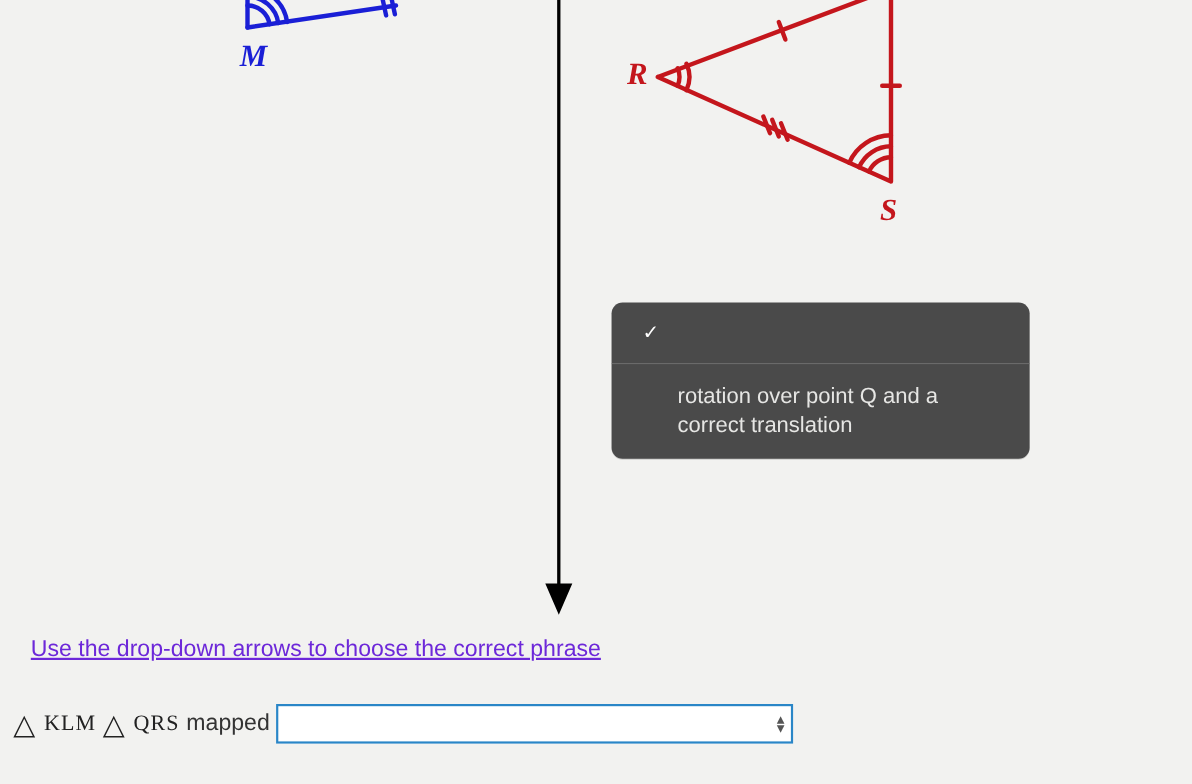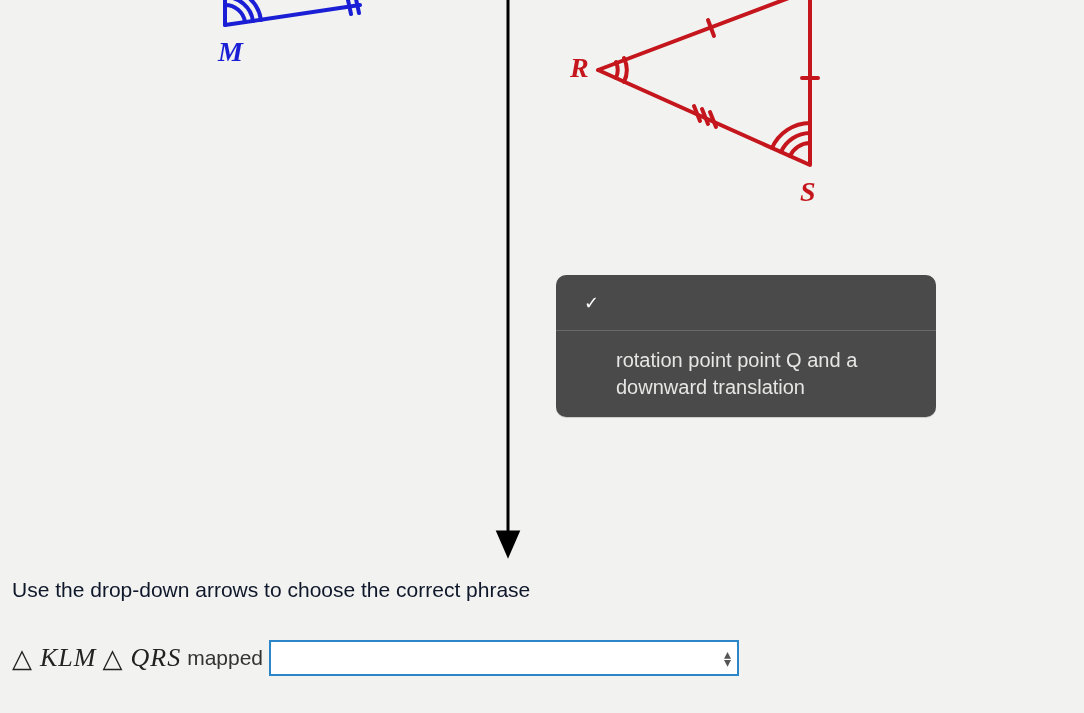--- a/index.html
+++ b/index.html
@@ -53,41 +53,41 @@
   }
   .menu .check {
     color: #ffffff;
     font-size: 18px;
     padding-left: 6px;
   }
 
   
   .instruction {
     position: absolute;
-    left: 12px;
+    left: 28px;
     top: 578px;
     font-size: 21px;
-    color: #0f172a;
+    color: #6d28d9;
+    text-decoration: underline;
   }
 
   
   .sentence {
     position: absolute;
     left: 12px;
     top: 640px;
     font-size: 21px;
     color: #333;
     display: flex;
     align-items: center;
     gap: 6px;
   }
   .mathserif {
     font-family: "Times New Roman", serif;
-    font-style: italic;
-    font-size: 26px;
+    font-size: 20px;
     color: #222;
     letter-spacing: 1px;
   }
   .tri {
     font-style: normal;
     font-family: "Times New Roman", serif;
     font-size: 26px;
     color: #222;
     margin-right: 2px;
   }
@@ -179,21 +179,21 @@
 <div class="vlabel blue" style="left:218px; top:36px;">M</div>
 <div class="vlabel red" style="left:570px; top:52px;">R</div>
 <div class="vlabel red" style="left:800px; top:176px;">S</div>
 
 <div class="menu">
   <div class="row">
     <span class="check">✓</span>
     <span></span>
   </div>
   <div class="row">
-    <span>rotation point point Q and a downward translation</span>
+    <span>rotation over point Q and a correct translation</span>
   </div>
 </div>
 
 <div class="instruction">Use the drop-down arrows to choose the correct phrase</div>
 
 <div class="sentence">
   <span class="tri">△</span>
       <span class="mathserif">KLM</span>
   <span class="tri">△</span>
       <span class="mathserif">QRS</span>

